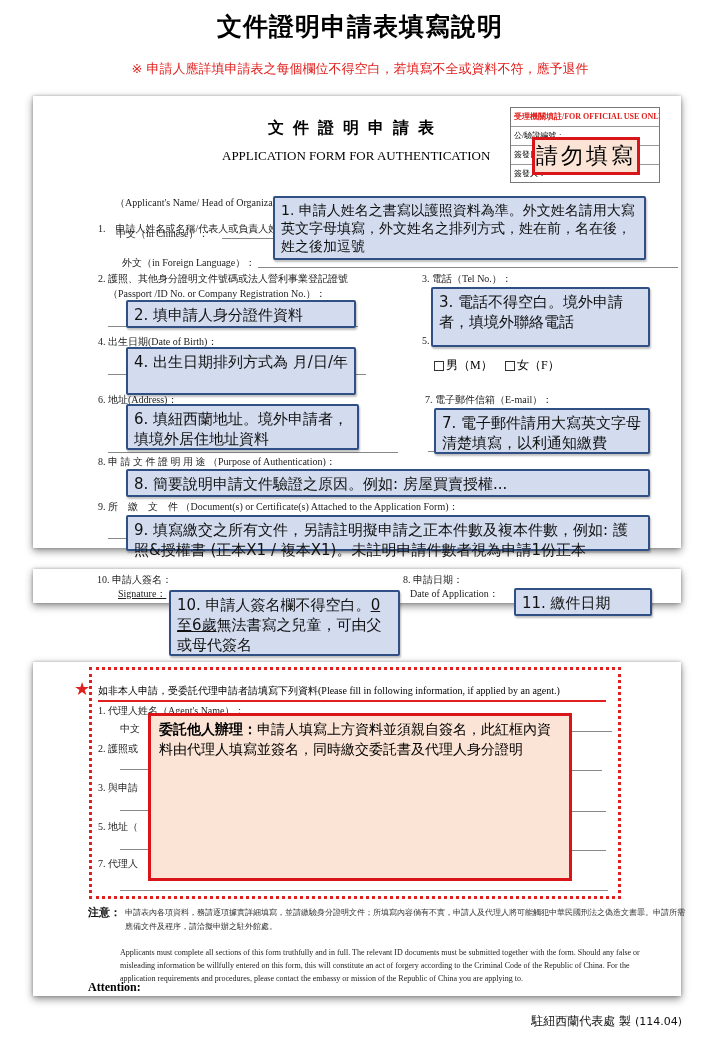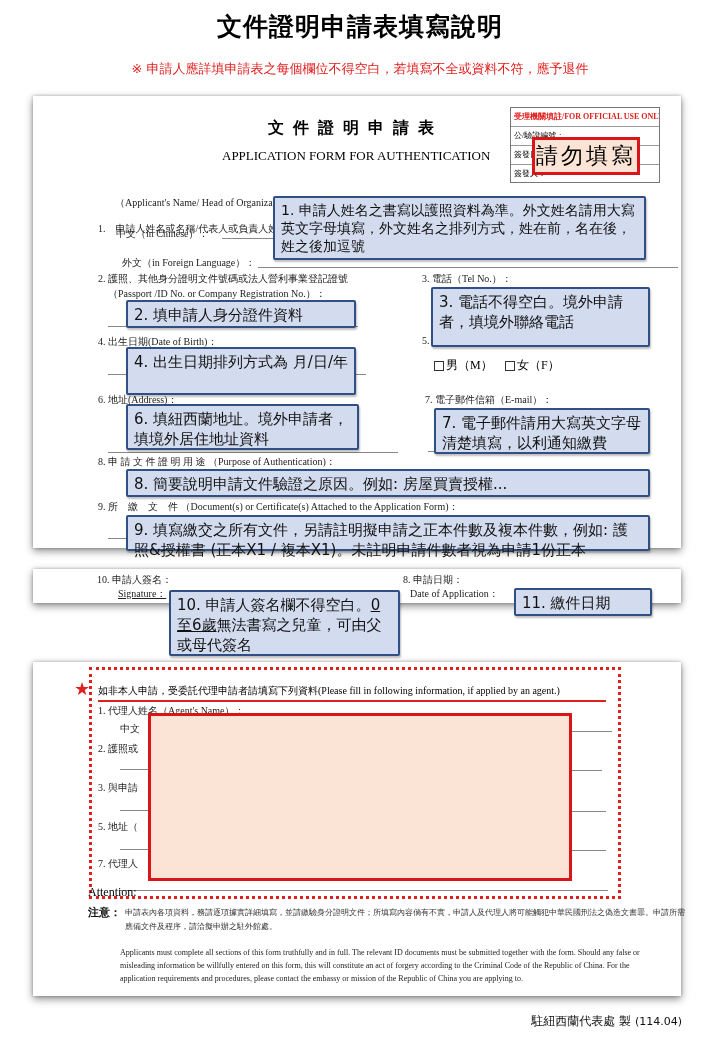--- a/index.html
+++ b/index.html
@@ -48,21 +48,21 @@
 
     .agent-callout { position: absolute; left: 148px; top: 713px; width: 424px; height: 168px;
       background: #fbe4d5; border: 3px solid #d9151a; padding: 3px 8px; font-size: 14px; line-height: 20px; }
     .agent-callout .head { text-align: center; color: #d9151a; }
     .agent-callout .head u { text-decoration: underline; }
     .agent-callout .head .star { color: #e0201e; }
     .agent-callout b { font-weight: bold; }
 
     .note-zh-label { position: absolute; left: 88px; top: 905px; font-size: 11px; font-weight: bold; color: #111; }
     .note-zh { position: absolute; left: 125px; top: 906px; width: 560px; font-size: 8px; line-height: 14px; color: #333; }
-    .attention-label { position: absolute; left: 88px; top: 885px; font-size: 12px; font-weight: normal; }
+    .attention-label { position: absolute; left: 88px; top: 980px; font-size: 12px; font-weight: bold; }
     .attention-text { position: absolute; left: 120px; top: 946px; width: 540px; font-size: 8px; line-height: 13px; color: #222; }
 
     .footer { position: absolute; right: 38px; top: 1013px; font-size: 12px; color: #111; }
     .footer .ver { font-size: 11px; }
   </style>
 </head>
 <body>
 
 <div class="title">文件證明申請表填寫說明</div>
 <div class="warning">※ 申請人應詳填申請表之每個欄位不得空白，若填寫不全或資料不符，應予退件</div>
@@ -145,20 +145,23 @@
 <div class="f-label serif" style="left:98px; top:781px;">3.  與申請</div>
 <div class="f-line" style="left:120px; top:810px; width:28px;"></div>
 <div class="f-line" style="left:572px; top:811px; width:34px;"></div>
 <div class="f-label serif" style="left:98px; top:820px;">5.  地址（</div>
 <div class="f-line" style="left:120px; top:849px; width:28px;"></div>
 <div class="f-line" style="left:572px; top:850px; width:34px;"></div>
 <div class="f-label serif" style="left:98px; top:857px;">7. 代理人</div>
 <div class="f-line" style="left:120px; top:890px; width:488px;"></div>
 
 <div class="agent-callout">
+  <div>
+    <b>委託他人辦理：</b><span>申請人填寫上方資料並須親自簽名，此紅框內資料由代理人填寫並簽名，同時繳交委託書及代理人身分證明</span>
+  </div>
 </div>
 
 <div class="note-zh-label serif">注意：</div>
 <div class="note-zh serif">申請表內各項資料，務請逐項據實詳細填寫，並請繳驗身分證明文件；所填寫內容倘有不實，申請人及代理人將可能觸犯中華民國刑法之偽造文書罪。申請所需應備文件及程序，請洽擬申辦之駐外館處。</div>
 <div class="attention-label serif">Attention:</div>
 <div class="attention-text serif">Applicants must complete all sections of this form truthfully and in full. The relevant ID documents must be submitted together with the form. Should any false or misleading information be willfully entered on this form, this will constitute an act of forgery according to the Criminal Code of the Republic of China.    For the application requirements and procedures, please contact the embassy or mission of the Republic of China you are applying to.</div>
 
 <div class="footer">
   <span>駐紐西蘭代表處 製</span>
   <span class="ver">(114.04)</span>

